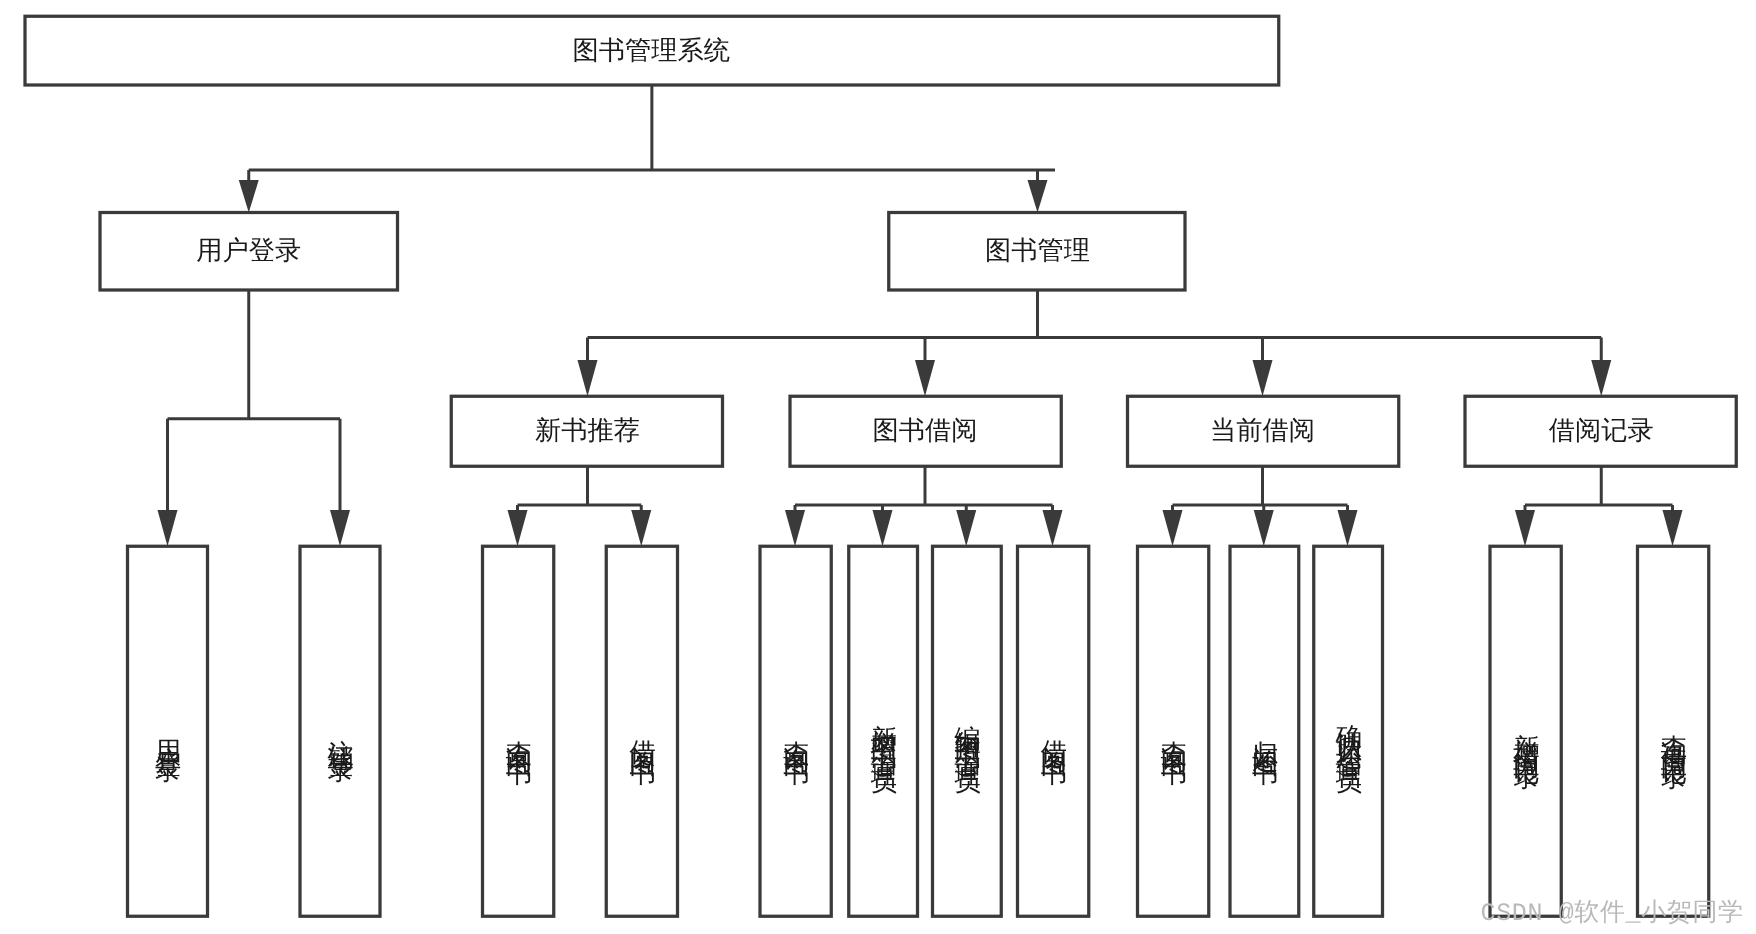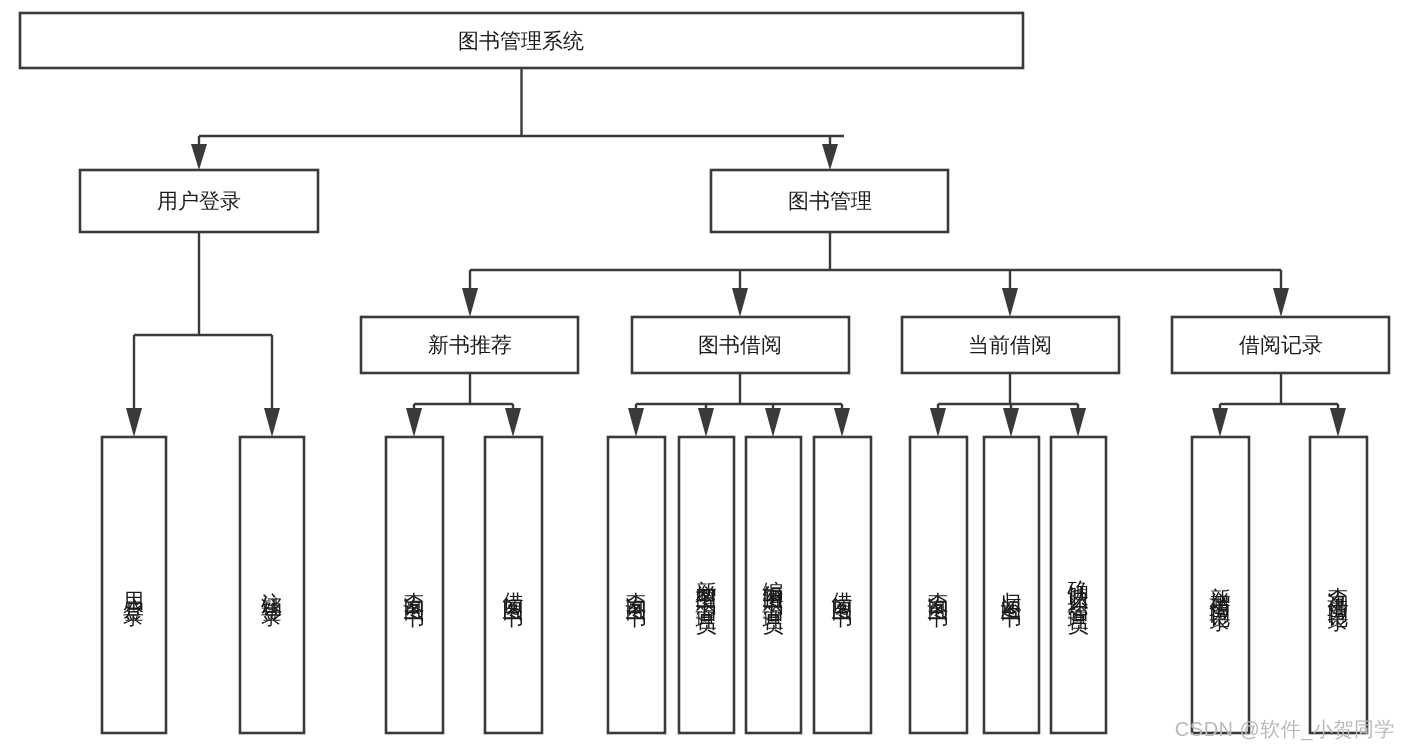--- a/index.html
+++ b/index.html
@@ -47,21 +47,21 @@
     fill: none;
   }
   .arrow-head {
     fill: #3a3a3a;
     stroke: none;
   }
   .watermark {
     position: absolute;
     right: 10px;
     bottom: 4px;
-    font-family: Liberation Sans, sans-serif;
+    font-family: Liberation Mono, monospace;
     font-size: 20px;
     color: #b9b9b9;
     white-space: nowrap;
     letter-spacing: 0.5px;
     user-select: none;
   }
 </style>
 </head>
 <body>
 

